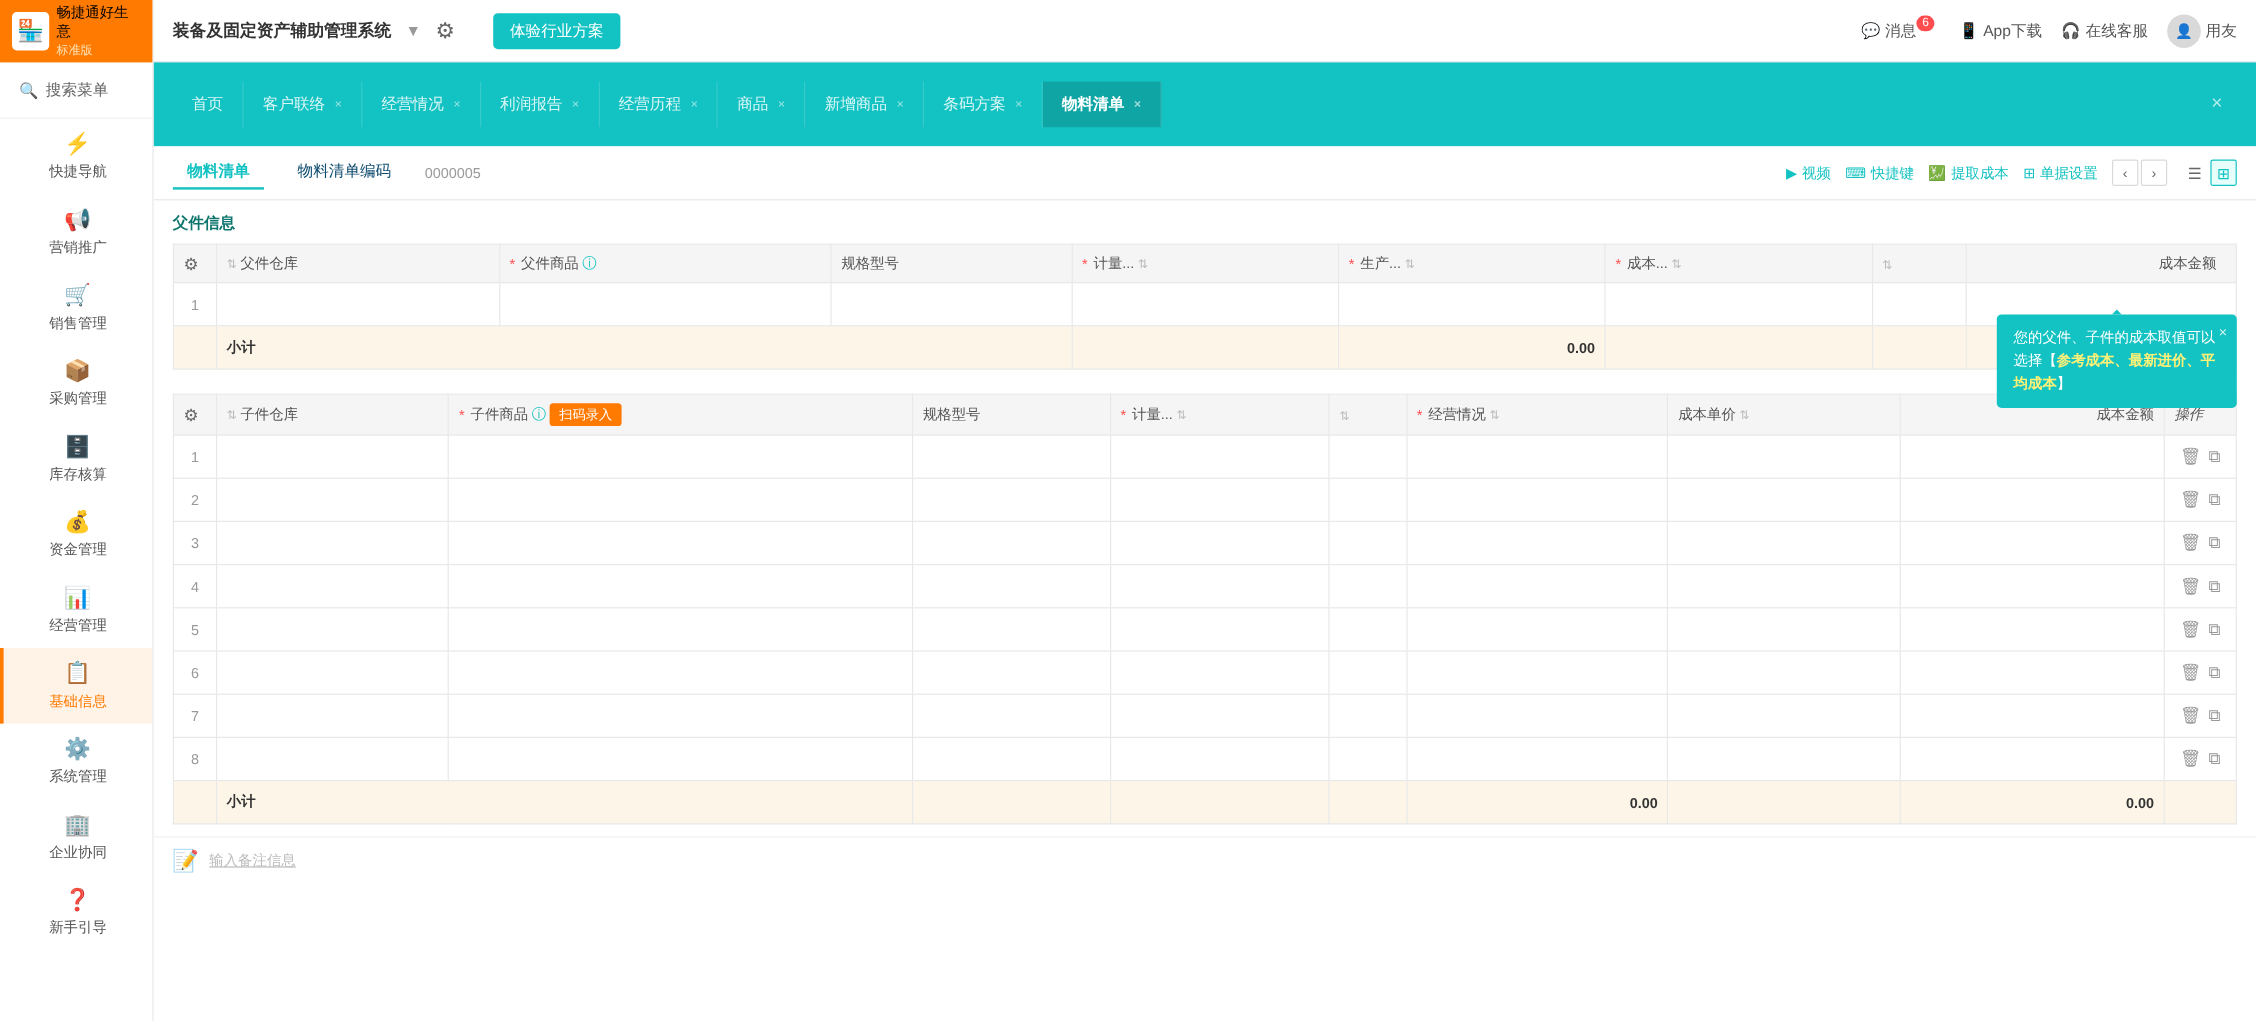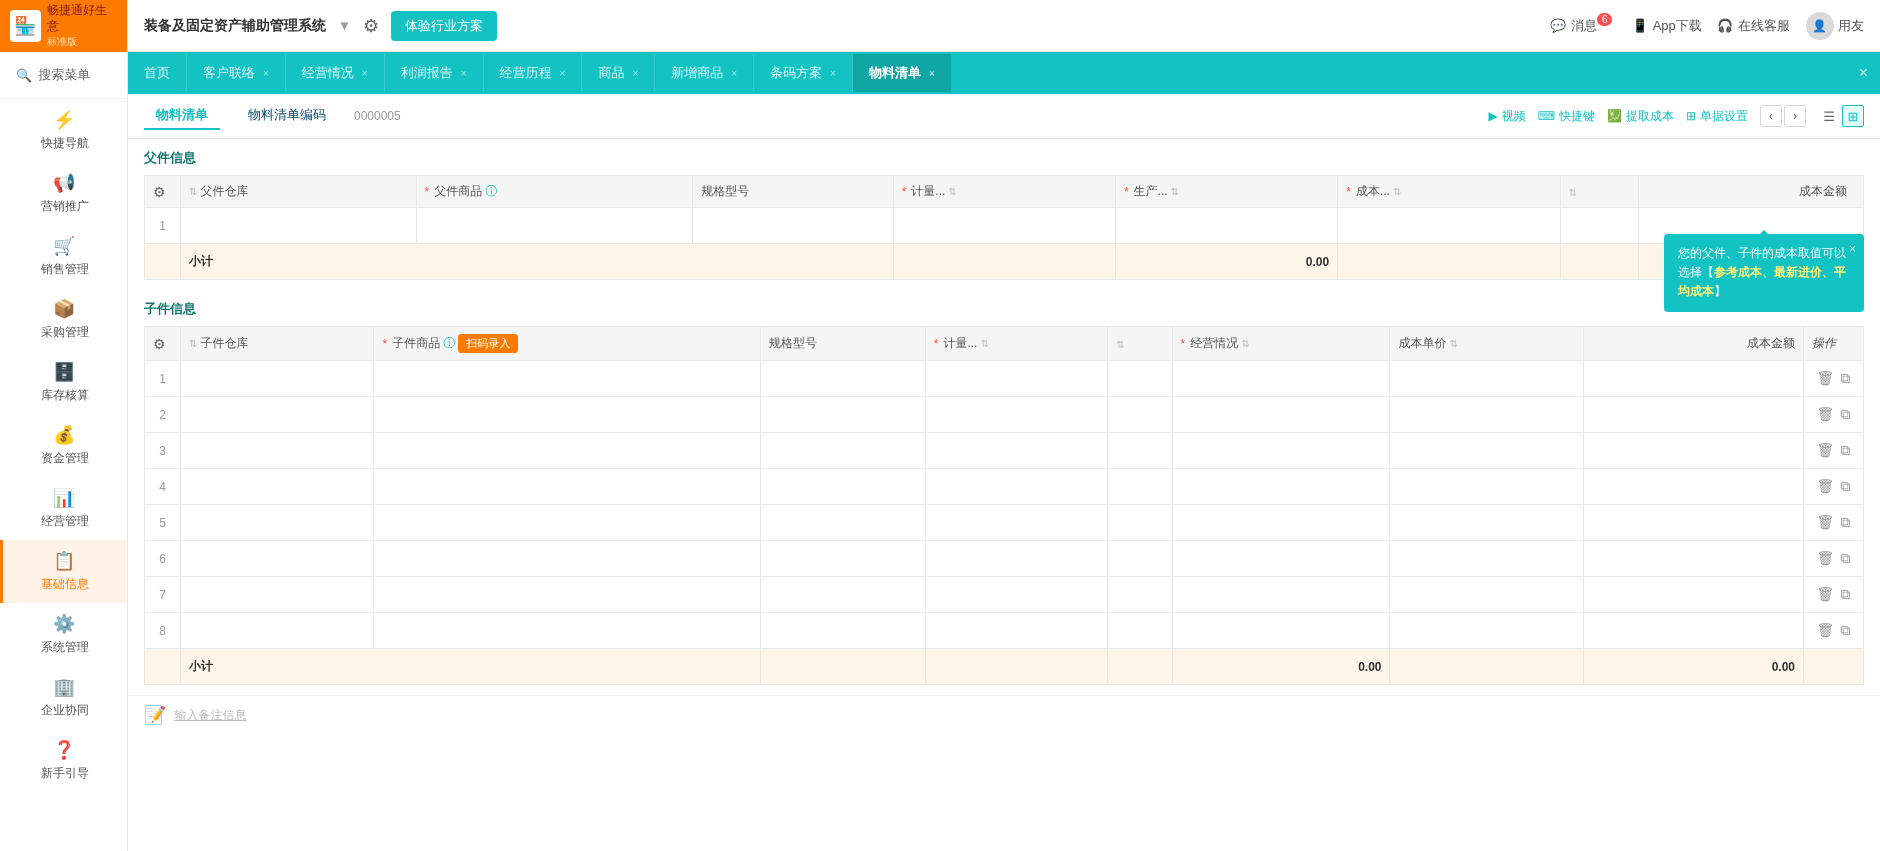--- a/index.html
+++ b/index.html
@@ -26,21 +26,21 @@
     .logo-icon {
       width: 32px;
       height: 32px;
       background: #fff;
       border-radius: 4px;
       display: flex;
       align-items: center;
       justify-content: center;
       font-size: 18px;
     }
-    .logo-text { color: #7f1d1d; font-size: 12px; line-height: 1.3; }
+    .logo-text { color: #000000; font-size: 12px; line-height: 1.3; }
     .logo-sub { color: #ffe0b2; font-size: 10px; }
 
     .sidebar-search {
       padding: 8px;
       border-bottom: 1px solid #f0f0f0;
     }
     .sidebar-search-btn {
       display: flex; align-items: center; gap: 6px;
       padding: 6px 8px;
       border-radius: 4px;
@@ -80,20 +80,21 @@
     .topbar-title { color: #333; font-size: 14px; font-weight: bold; }
     .topbar-spacer { flex: 1; }
     .topbar-btn {
       background: #13c2c2;
       color: #fff;
       border: none;
       padding: 6px 14px;
       border-radius: 4px;
       cursor: pointer;
       font-size: 13px;
+      margin-left: 20px;
     }
     .topbar-gear { font-size: 18px; color: #666; cursor: pointer; }
     .topbar-actions { display: flex; align-items: center; gap: 16px; }
     .topbar-action-item { display: flex; align-items: center; gap: 4px; color: #555; cursor: pointer; font-size: 13px; }
     .badge {
       background: #ff4d4f;
       color: #fff;
       font-size: 10px;
       border-radius: 8px;
       padding: 1px 5px;
@@ -102,21 +103,21 @@
       left: -4px;
     }
     .avatar { width: 28px; height: 28px; background: #d9d9d9; border-radius: 50%; display: flex; align-items: center; justify-content: center; font-size: 12px; }
 
     
     .nav-tabs {
       background: #13c2c2;
       display: flex;
       align-items: center;
       min-height: 42px;
-      padding: 0;
+      padding: 16px;
       overflow-x: auto;
     }
     .nav-tab {
       padding: 10px 16px;
       color: rgba(255,255,255,0.85);
       cursor: pointer;
       white-space: nowrap;
       font-size: 13px;
       display: flex;
       align-items: center;
@@ -518,21 +519,20 @@
             <td class="right">0.00</td>
             <td></td>
             <td></td>
             <td class="right">0.00</td>
           </tr>
         </tbody>
       </table>
     </div>
 
     <div class="section">
-      <div class="section-title">子件信息</div>
       <table class="data-table">
         <thead>
           <tr>
             <th style="width:36px;">
               <span class="settings-icon">⚙</span>
             </th>
             <th>
               <div class="col-header">
                 <span class="sort-icon">⇅</span>
                 <span>子件仓库</span>

